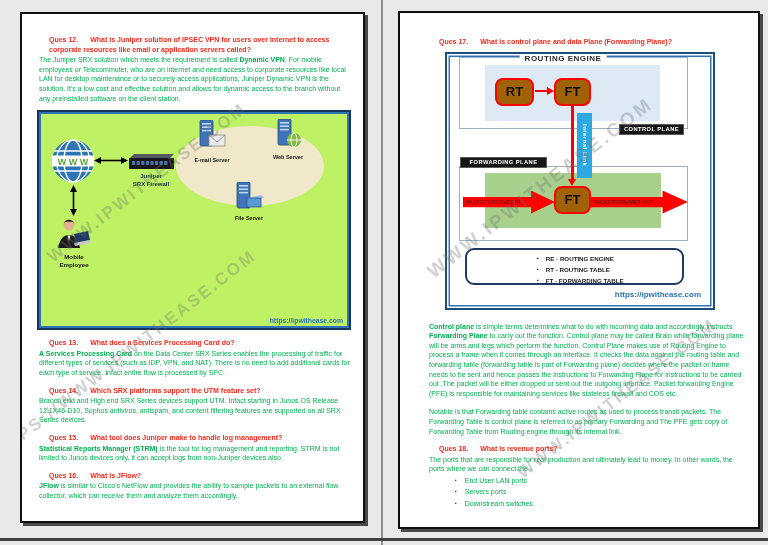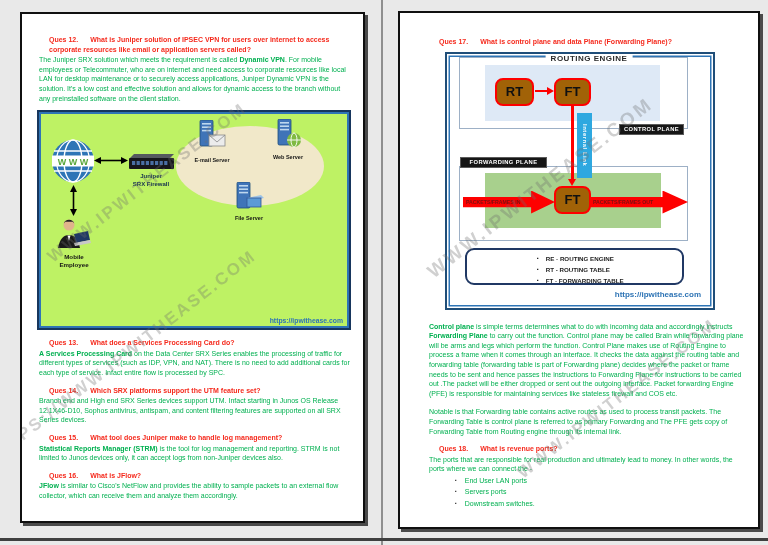--- a/index.html
+++ b/index.html
@@ -38,21 +38,21 @@
   .d1 .fwlabel{left:80px;top:61px;width:64px;font-size:6px;font-weight:700;color:#15304f;text-align:center;line-height:7.5px}
   .d1 .moblabel{left:5px;top:141px;width:60px;font-size:6.2px;font-weight:700;color:#151515;text-align:center;line-height:8px}
   .d1 .d1link{right:6px;bottom:4px;font-size:6.8px;font-weight:700;color:#2E74B5}
 
   
   .d2{position:relative;width:270px;height:258px;margin:5px 0 0 16px;background:#fff;border:2.5px solid #1F4E79;box-shadow:inset 0 0 0 1.5px #fff,inset 0 0 0 3px #2E75B6}
   .d2 .abs{position:absolute}
   .d2 .section{border:1px solid #9DB0C6;background:#fff}
   .cp-section{left:12px;top:3px;width:229px;height:72px}
   .fp-section{left:12px;top:112px;width:229px;height:75px}
-  .re-title{top:0px;left:142px;transform:translateX(-50%);background:#fff;padding:0 5px;font-weight:700;font-size:8px;letter-spacing:.5px;color:#2b2b2b;z-index:2;white-space:nowrap}
+  .re-title{top:0px;left:116px;transform:translateX(-50%);background:#fff;padding:0 5px;font-weight:700;font-size:8px;letter-spacing:.5px;color:#2b2b2b;z-index:2;white-space:nowrap}
   .blue-box{left:38px;top:11px;width:175px;height:56px;background:#DEE9F6}
   .obox{background:#a16207;border:2.5px solid #FE0000;border-radius:8px;display:flex;align-items:center;justify-content:center;font-weight:900;font-size:13px;color:#111;z-index:5}
   .rt-box{left:48px;top:24px;width:39px;height:28px}
   .ft-box{left:107px;top:24px;width:37px;height:28px}
   .ft2-box{left:107px;top:132px;width:37px;height:28px}
   .hred{left:88px;top:36.5px;width:14px;height:2.4px;background:#FE0000;z-index:4}
   .hred-tip{left:100px;top:33px;width:0;height:0;border-left:7px solid #FE0000;border-top:4.5px solid transparent;border-bottom:4.5px solid transparent;z-index:4}
   .vred{left:124.3px;top:52px;width:2.4px;height:75px;background:#FE0000;z-index:4}
   .vred-tip{left:120.6px;top:125px;width:0;height:0;border-top:7px solid #FE0000;border-left:4.5px solid transparent;border-right:4.5px solid transparent;z-index:4}
   .blabel{background:#161616;color:#fff;font-weight:700;font-size:5.8px;display:flex;align-items:center;justify-content:center;letter-spacing:.4px;z-index:3;border:1px solid #5a5a5a;white-space:nowrap}

